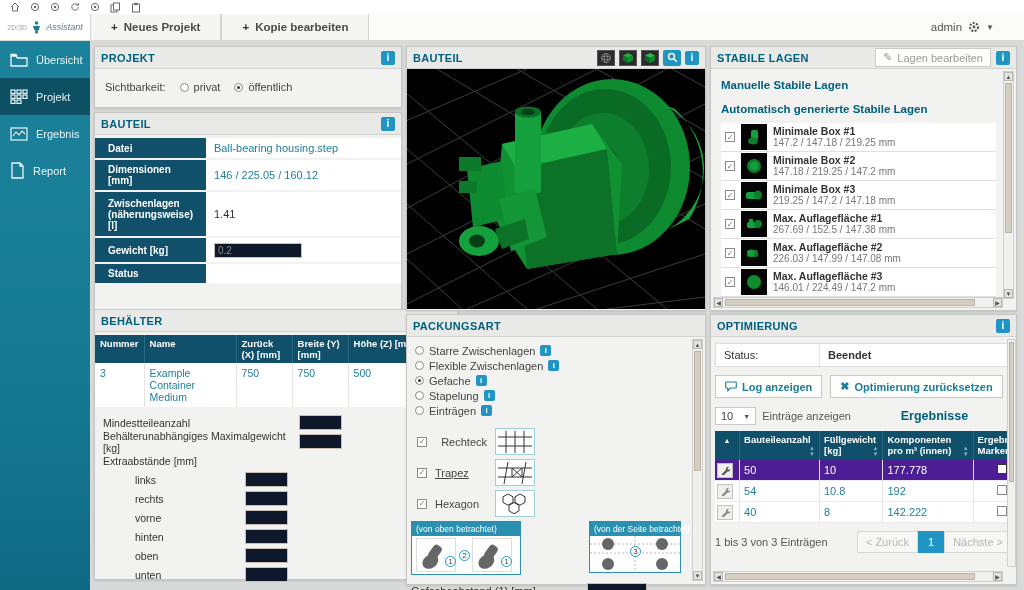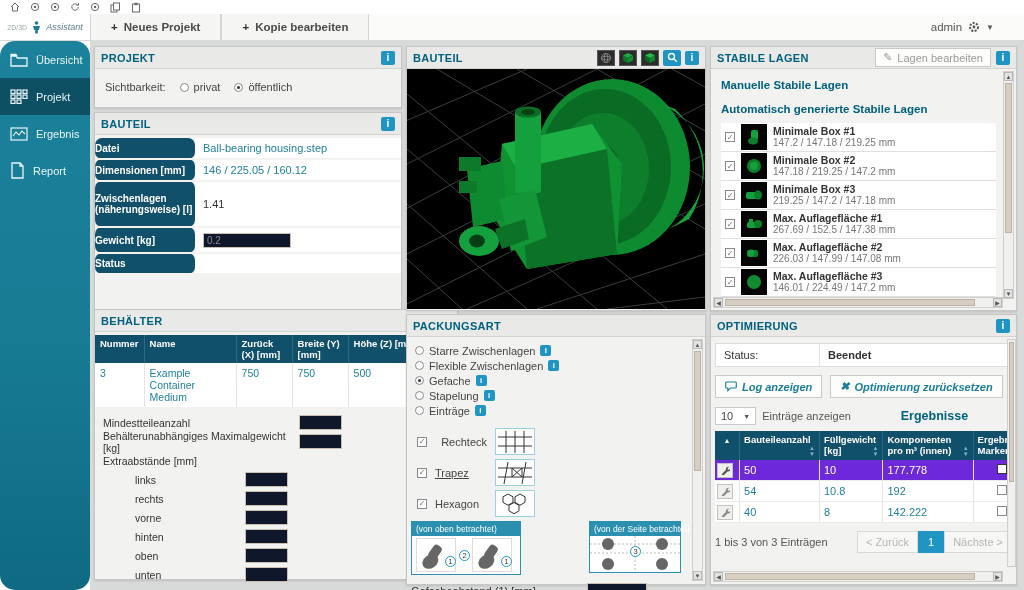--- a/index.html
+++ b/index.html
@@ -14,21 +14,21 @@
   .appbar { position:absolute; left:0; top:14px; width:1024px; height:27px; background:#fbfbfa; border-bottom:1px solid #d9d9d7; }
   .logo { position:absolute; left:0; top:0; width:90px; height:26px; display:flex; align-items:center; justify-content:center; gap:5px; background:#fff; }
   .logo-pre { font-size:7px; color:#9aa; }
   .logo-name { font-size:9px; font-style:italic; color:#5a7a8a; }
   .tabs { position:absolute; left:90px; top:0; height:26px; display:flex; }
   .tab { height:26px; padding:0 20px; display:flex; align-items:center; gap:6px; background:#f5f5f3; border-left:1px solid #d5d5d3; border-right:1px solid #d5d5d3; color:#4a4a4a; font-weight:bold; font-size:11.5px; cursor:pointer; }
   .tab .plus { color:#333; font-weight:bold; }
   .userbox { position:absolute; right:30px; top:0; height:26px; display:flex; align-items:center; gap:6px; color:#555; font-size:11.5px; }
 
   
-  .sidebar { position:absolute; left:0; top:41px; width:90px; height:549px; background:linear-gradient(180deg,#1c819b 0%,#177b94 55%,#0f6a84 100%);border-radius:15px; }
+  .sidebar { position:absolute; left:0; top:41px; width:90px; height:549px; background:linear-gradient(180deg,#1c819b 0%,#177b94 55%,#0f6a84 100%); }
   .side-item { height:37px; display:flex; align-items:center; gap:8px; padding-left:10px; color:#eaf6f9; cursor:pointer; }
   .side-item.active { background:#0d4f63; }
   .side-item .lbl { font-size:11px; }
   .side-item svg { flex:0 0 auto; }
 
   
   .main { position:absolute; left:90px; top:41px; width:934px; height:549px; background:#d8d9d9; }
 
   .panel { position:absolute; background:#f2f2f0; border:1px solid #c6c6c4; box-shadow:0 1px 2px rgba(0,0,0,.12); }
   .phead { height:22px; background:#e9e9e7; border-bottom:1px solid #d3d3d1; display:flex; align-items:center; padding:0 6px; }
@@ -38,21 +38,21 @@
   
   .radio { width:9px; height:9px; border:1px solid #8a8a8a; border-radius:50%; background:#fff; display:inline-block; position:relative; }
   .radio.sel::after { content:""; position:absolute; left:2px; top:2px; width:3px; height:3px; border-radius:50%; background:#333; }
   .cbx { width:10px; height:10px; border:1px solid #8a8a8a; background:#fff; display:inline-flex; align-items:center; justify-content:center; font-size:8px; color:#777; }
 
   .binput { background:#0f172a; border:1px solid #cbbfb1; height:15px; width:43px; font-size:10px; color:#8a8a8a; padding:0 3px; font-family:"Liberation Sans",sans-serif; }
 
   
   .kv { width:100%; border-collapse:collapse; }
   .kv td { border-bottom:2px solid #f2f2f0; vertical-align:middle; }
-  .kv .k { background:#11506b; color:#fff; font-weight:bold; font-size:10px; width:100px; padding:4px 0;border-radius:7px; }
+  .kv .k { background:#11506b; color:#fff; font-weight:bold; font-size:10px; width:100px; padding:4px 13px; }
   .kv .v { background:#fff; color:#20809b; font-size:11px; padding:4px 8px; }
 
   
   .ctable { width:100%; border-collapse:collapse; }
   .ctable th { background:#11506b; color:#fff; font-weight:bold; font-size:9.5px; text-align:left; padding:3px 5px; border-right:1px solid #2b6a84; vertical-align:top; }
   .ctable td { background:#fff; color:#20809b; font-size:10.5px; padding:4px 5px; border-right:1px solid #e4e4e2; vertical-align:top; }
 
   .frow { display:flex; align-items:center; height:19px; padding-left:8px; color:#333; }
   .frow .flbl { font-size:10.5px; }
   .frow .sub { padding-left:32px; }
@@ -72,21 +72,21 @@
   .vscroll { position:absolute; width:11px; background:#f0f0ee; border:1px solid #cfcfcd; }
   .hscroll { position:absolute; height:11px; background:#f0f0ee; border:1px solid #cfcfcd; }
   .sarrow { position:absolute; width:9px; height:9px; background:#e3e3e1; border:1px solid #b9b9b7; color:#555; font-size:6px; line-height:8px; text-align:center; }
   .sthumb { position:absolute; background:#d7cec2; border:1px solid #bdb2a4; }
 
   
   .obtn { background:#fdfdfc; border:1px solid #c9c9c7; color:#1b7d9a; font-weight:bold; font-size:11px; padding:4px 9px; display:inline-flex; align-items:center; gap:5px; cursor:pointer; }
   .otable { border-collapse:collapse; table-layout:fixed; }
   .otable th { background:#11506b; color:#fff; font-weight:bold; font-size:9.5px; text-align:left; padding:3px 4px; border-right:1px solid #2b6a84; vertical-align:top; }
   .otable td { background:#fff; color:#20809b; font-size:11px; padding:4px 4px; border-right:1px solid #e4e4e2; border-bottom:1px solid #ececea; }
-  .otable tr.sel td { background:#6d28d9; color:#fff; }
+  .otable tr.sel td { background:#4c1d95; color:#fff; }
   .sorticons { float:right; color:#7fb0c4; font-size:6px; line-height:6px; }
   .wrenchbtn { width:16px; height:15px; background:#efefec; border:1px solid #c2c2c0; display:flex; align-items:center; justify-content:center; cursor:pointer; }
   .pagebtn { background:#f7f7f5; border:1px solid #d8d8d6; color:#b5b5b3; font-size:11px; padding:4px 8px; }
   .pagecur { background:#2095c3; border:1px solid #2095c3; color:#fff; font-size:11px; padding:4px 9px; }
 
   
   .diag { position:absolute; border:1px solid #2b8fb0; background:#fff; }
   .diag-h { background:#2b8fb0; color:#fff; font-size:8.5px; padding:2px 4px; white-space:nowrap; }
   .marker { position:absolute; width:11px; height:11px; border:1px solid #2095c3; border-radius:50%; background:#fff; color:#333; font-size:7.5px; text-align:center; line-height:10px; }
   .patrow { display:flex; align-items:center; gap:8px; margin:4px 0 4px 10px; }
@@ -406,21 +406,21 @@
           <span>Gefache</span>
           <span class="ibtn" style="width:11px;height:11px;font-size:8px;">i</span>
         </div>
         <div style="display:flex; align-items:center; gap:5px; height:15px;">
           <span class="radio"></span>
           <span>Stapelung</span>
           <span class="ibtn" style="width:11px;height:11px;font-size:8px;">i</span>
         </div>
         <div style="display:flex; align-items:center; gap:5px; height:15px;">
           <span class="radio"></span>
-          <span>Einträge</span>
+          <span>Einträgen</span>
           <span class="ibtn" style="width:11px;height:11px;font-size:8px;">i</span>
         </div>
       </div>
       <div style="margin-top:10px;">
         <div class="patrow">
           <span class="cbx">✓</span>
           <span style="width:52px;text-align:right;">Rechteck</span>
           <span class="patbox">
             <svg width="34" height="22" viewBox="0 0 34 22">
                 <g stroke="#333" stroke-width="1" fill="none">
@@ -612,21 +612,21 @@
   <div class="panel" style="left:620px; top:273px; width:307px; height:271px;">
     <div class="phead">
       <span class="ptitle">OPTIMIERUNG</span>
       <span class="ibtn">i</span>
     </div>
     <div style="position:relative; height:246px; overflow:hidden;">
       <div style="display:flex; border-bottom:1px solid #dddddb; margin:6px 4px 0 4px; background:#fff; border:1px solid #dddddb;">
         <span style="padding:5px 8px; width:104px; border-right:1px solid #e4e4e2; color:#333;">Status:</span>
         <span style="padding:5px 8px; color:#333; font-weight:bold;">Beendet</span>
       </div>
-      <div style="display:flex; gap:8px; margin:8px 12px 0 4px;font-style:italic;">
+      <div style="display:flex; gap:8px; margin:8px 12px 0 4px;">
         <span class="obtn">
           <svg width="12" height="11" viewBox="0 0 12 11">
               <path d="M1.5 1 h9 a.8.8 0 0 1 .8.8 v4.4 a.8.8 0 0 1 -.8.8 H5.5 L2.8 9.6 V7 H1.5 a.8.8 0 0 1 -.8-.8 V1.8 a.8.8 0 0 1 .8-.8z" fill="none" stroke="#1b7d9a" stroke-width="1.1"></path>
             </svg>
           <span>Log anzeigen</span>
         </span>
         <span class="obtn">
           <span style="color:#1b7d9a;">✖</span>
           <span>Optimierung zurücksetzen</span>
         </span>

